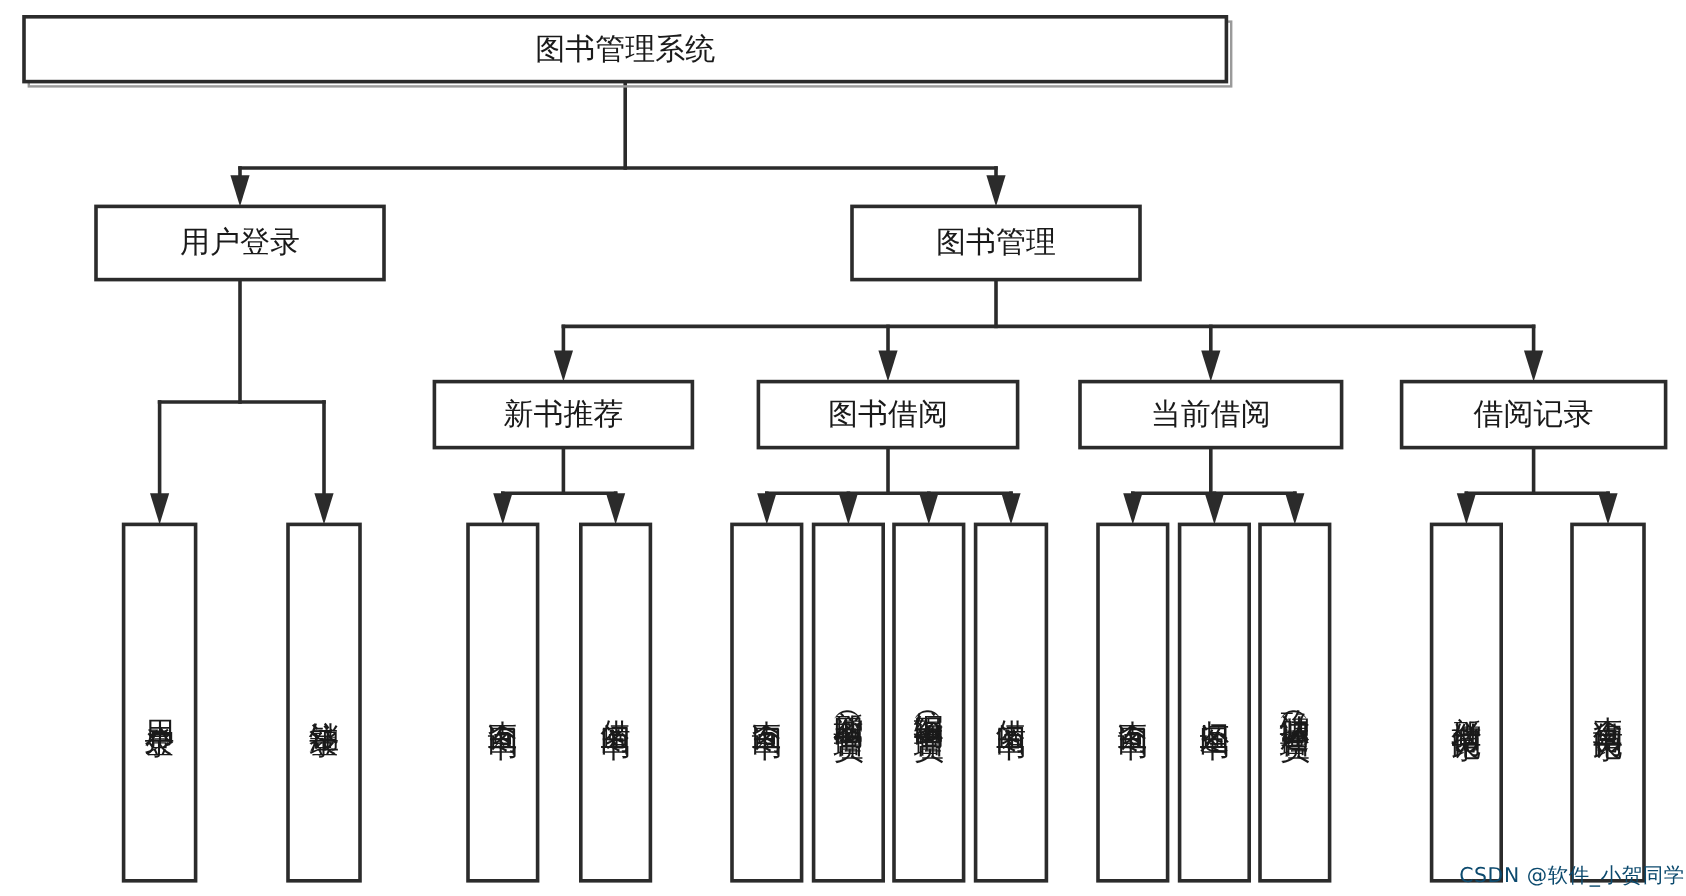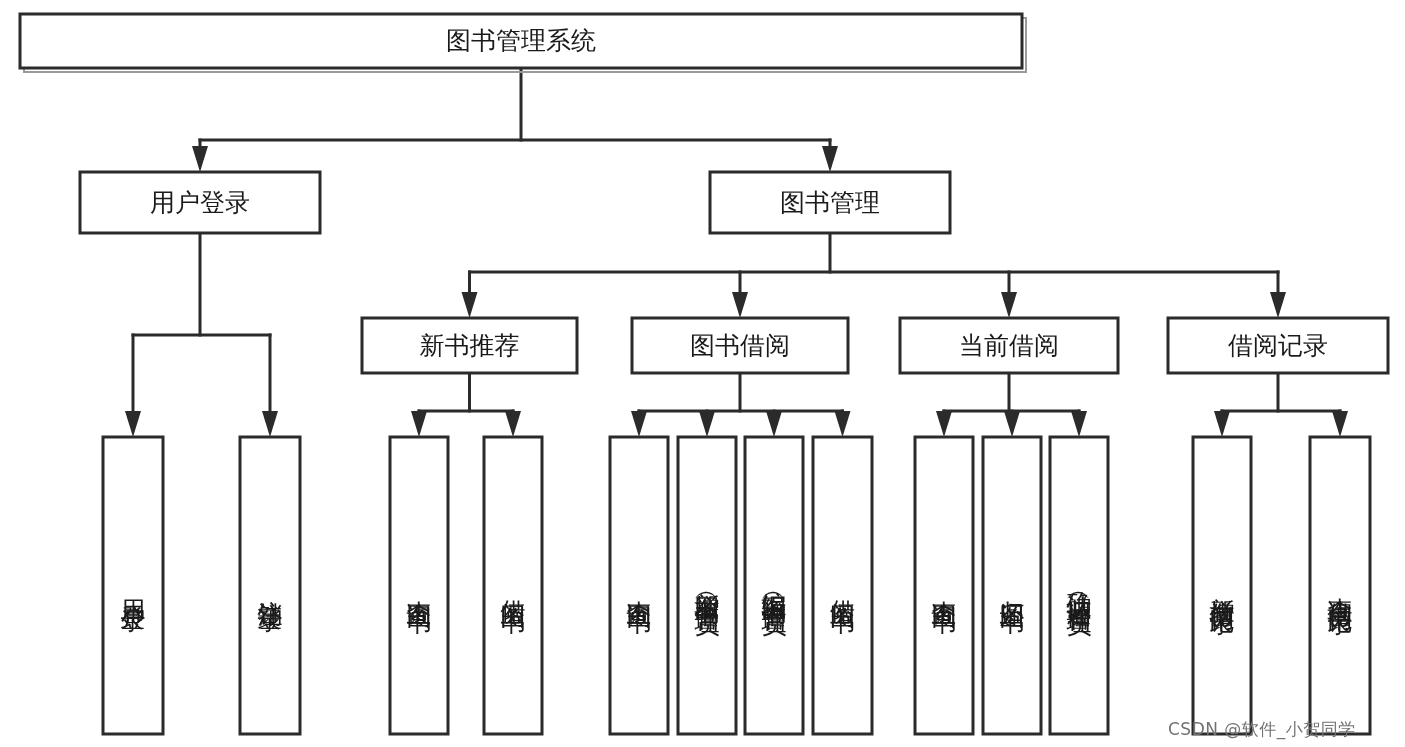--- a/index.html
+++ b/index.html
@@ -186,14 +186,14 @@
       <div class="leaf-label-v" style="left: 678px; top: 437px; width: 58px; height: 297px;">新增图书（管理员）</div>
       <div class="leaf-label-v" style="left: 745px; top: 437px; width: 58px; height: 297px;">编辑图书（管理员）</div>
       <div class="leaf-label-v" style="left: 813px; top: 437px; width: 59px; height: 297px;">借阅图书</div>
       <div class="leaf-label-v" style="left: 915px; top: 437px; width: 58px; height: 297px;">查询图书</div>
       <div class="leaf-label-v" style="left: 983px; top: 437px; width: 58px; height: 297px;">归还图书</div>
       <div class="leaf-label-v" style="left: 1050px; top: 437px; width: 58px; height: 297px;">确认归还（管理员）</div>
       <div class="leaf-label-v" style="left: 1193px; top: 437px; width: 58px; height: 297px;">新增借阅记录</div>
       <div class="leaf-label-v" style="left: 1310px; top: 437px; width: 60px; height: 297px;">查询借阅记录</div>
     </div>
 
-  <div class="watermark" style="left: 1168px; top: 718px; color: #737373;">CSDN @软件_小贺同学</div>
+  <div class="watermark" style="left: 1216px; top: 718px; color: #0c4a6e;">CSDN @软件_小贺同学</div>
 </div>
 
 </body></html>

